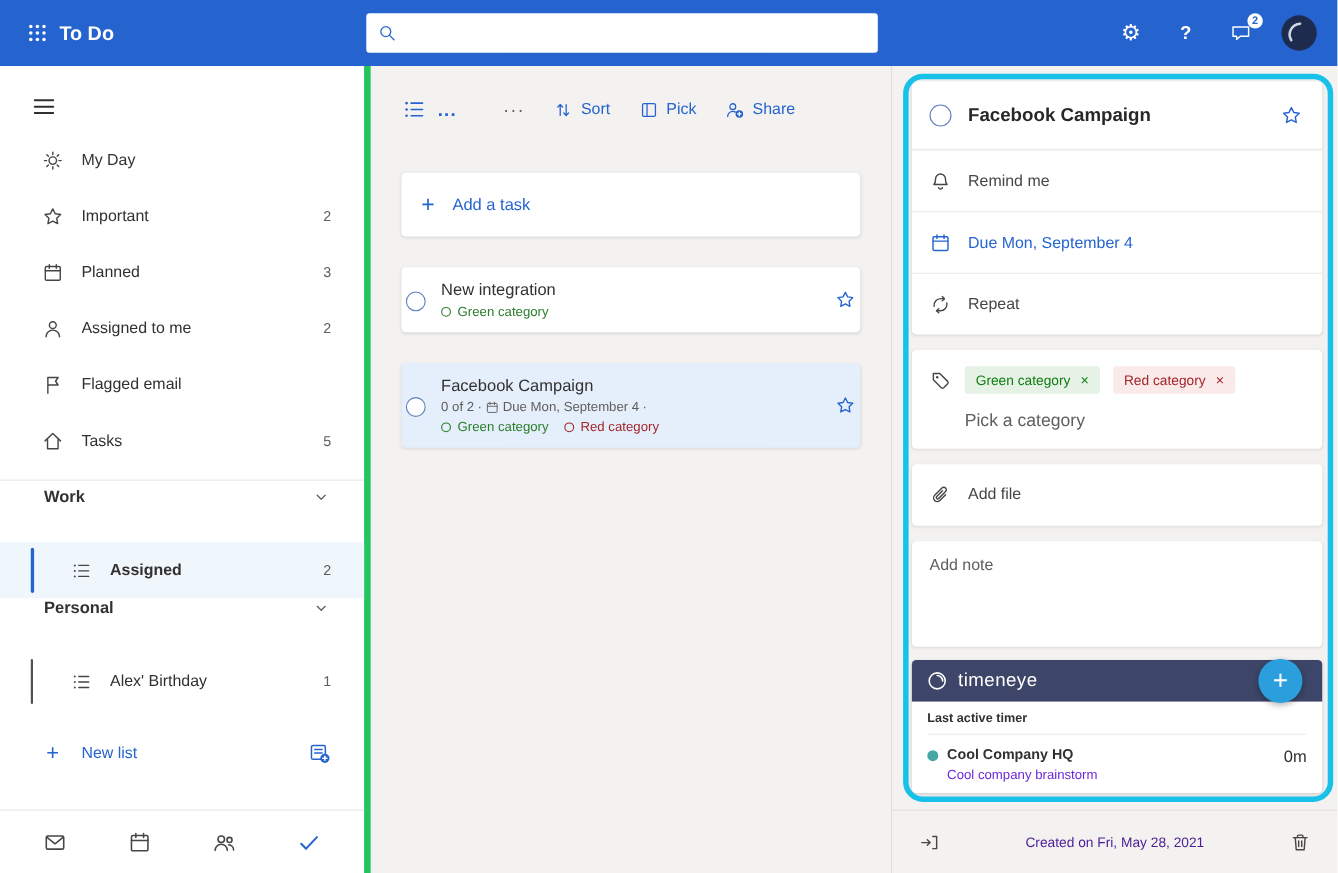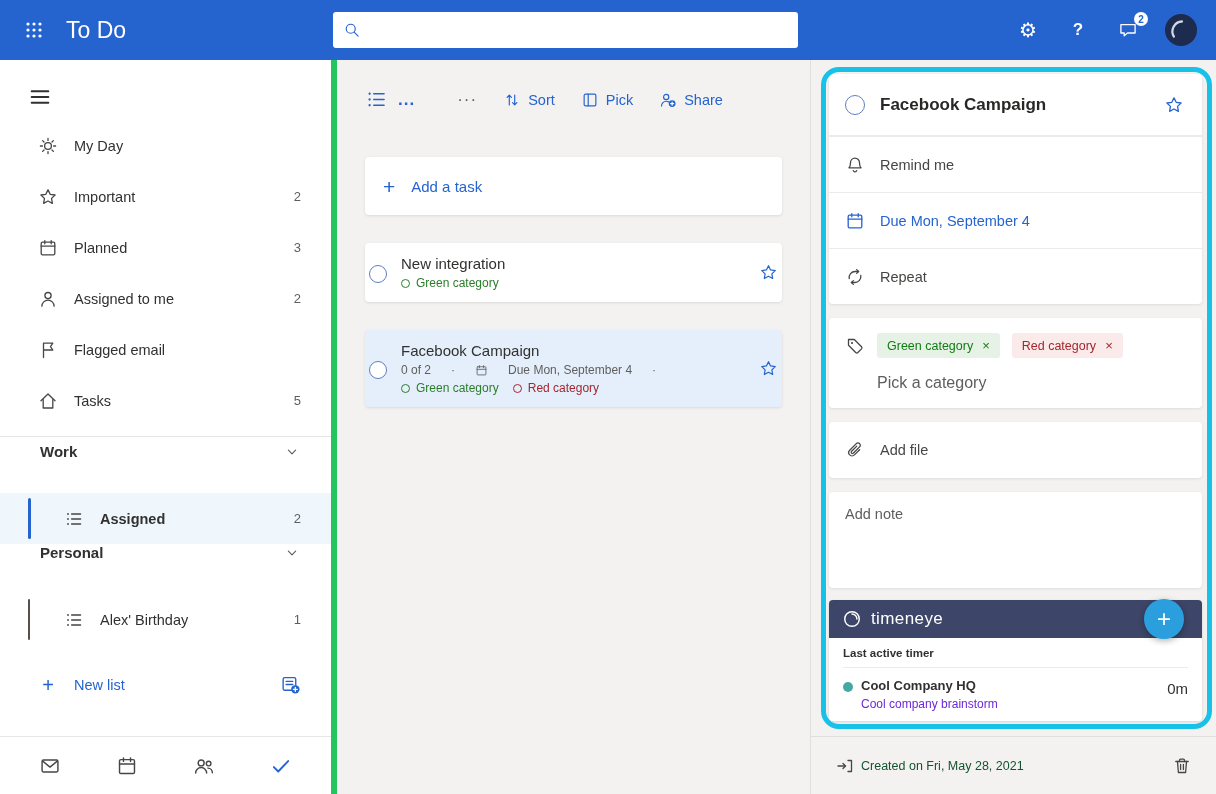--- a/index.html
+++ b/index.html
@@ -6,21 +6,21 @@
   html,body{width:1216px;height:794px}
   body{font-family:"Liberation Sans",sans-serif;color:#323130;background:#fff;overflow:hidden}
   .app{position:relative;width:1216px;height:794px;display:flex;flex-direction:column}
   svg{display:block}
   .i{width:20px;height:20px;flex:none}
   .stroked{fill:none;stroke:currentColor;stroke-width:1.3;stroke-linecap:round;stroke-linejoin:round}
 
   
   .topbar{height:60px;background:#2564cf;display:flex;align-items:center;padding:0 14px;flex:0 0 auto;position:relative;color:#fff}
   .tb-btn{background:none;border:none;color:#fff;cursor:pointer;width:40px;height:40px;display:flex;align-items:center;justify-content:center}
-  .tb-title{font-size:23px;font-weight:400;margin-left:12px}
+  .tb-title{font-size:18px;font-weight:700;}
   .searchbox{position:absolute;left:333px;top:12px;width:465px;height:36px;background:#fff;border-radius:3px;display:flex;align-items:center;padding:0 10px;gap:8px}
   .searchbox .i{color:#2564cf;width:18px;height:18px}
   .search-input{border:none;outline:none;flex:1;font-size:14px;font-family:inherit;color:#323130;background:transparent}
   .tb-right{margin-left:auto;display:flex;align-items:center;gap:10px;padding-right:4px}
   .tb-right .tb-btn{font-size:19px}
   .glyph{font-size:20px;line-height:1}
   .help-glyph{font-size:17px;font-weight:600}
   .fb-wrap{position:relative}
   .badge{position:absolute;top:2px;right:0;background:#fff;color:#2564cf;font-size:10px;font-weight:700;min-width:14px;height:14px;border-radius:8px;display:flex;align-items:center;justify-content:center;padding:0 3px}
   .avatar{width:34px;height:34px;border-radius:50%;overflow:hidden;border:none;background:none;cursor:pointer;padding:0;margin-left:6px}
@@ -64,21 +64,21 @@
   .tb-act .i{width:18px;height:18px}
   .card{background:#fff;border-radius:4px;box-shadow:0 1px 3px rgba(0,0,0,.1)}
   .add-card{margin-top:46px;height:58px;display:flex;align-items:center;padding:0 18px;color:#2564cf;font-size:15px;cursor:pointer}
   .add-card .plus{font-size:21px;margin-right:16px;line-height:1}
   .task{margin-top:28px;padding:12px 2px;display:flex;align-items:center;cursor:pointer}
   .task.selected{background:#e4effb}
   .circ{width:18px;height:18px;border:1.6px solid #5f7fc0;border-radius:50%;flex:none;background:#fff}
   .task .circ{margin:3px 14px 0 2px}
   .t-body{flex:1;min-width:0}
   .t-title{font-size:15px;color:#323130}
-  .t-meta{display:flex;align-items:center;gap:20px;font-size:12px;color:#605e5c;margin-top:4px}
+  .t-meta{display:flex;align-items:center;gap:3px;font-size:12px;color:#605e5c;margin-top:4px}
   .t-meta .i{width:13px;height:13px}
   .t-cats{display:flex;align-items:center;gap:6px;font-size:12px;margin-top:4px}
   .cdot{width:9px;height:9px;border:1.4px solid currentColor;border-radius:50%;flex:none}
   .green-t{color:#2b7d2b;display:flex;align-items:center;gap:6px}
   .red-t{color:#a4262c;display:flex;align-items:center;gap:6px;margin-left:8px}
   .star-btn{background:none;border:none;cursor:pointer;color:#2564cf;margin-left:10px;align-self:center;padding:2px}
   .star-btn .i{width:19px;height:19px}
 
   
   .d-block{background:#fff;border-radius:4px;box-shadow:0 1px 3px rgba(0,0,0,.09)}
@@ -108,21 +108,21 @@
   .tn-body{background:#fff;padding:9px 14px 10px;border-radius:0 0 4px 4px}
   .tn-label{font-size:11.5px;font-weight:700;color:#323130;padding-bottom:8px;border-bottom:1px solid #edebe9}
   .tn-timer{display:flex;align-items:flex-start;padding-top:10px;gap:8px}
   .tn-dot{width:10px;height:10px;border-radius:50%;background:#45a8a3;margin-top:4px;flex:none}
   .tn-text{flex:1;min-width:0}
   .tn-name{font-size:13px;font-weight:700;color:#323130}
   .tn-sub{font-size:12px;color:#6d28d9;margin-top:4px}
   .tn-val{font-size:15px;color:#323130;margin-top:2px}
   .d-footer{position:absolute;left:0;right:0;bottom:0;height:58px;border-top:1px solid #e1dfdd;background:#f3f2f1;display:flex;align-items:center;padding:0 18px;z-index:5}
   .d-footer .tb-btn{color:#484644;width:32px;height:32px}
-  .created{flex:1;text-align:left;font-size:12.5px;color:#14532d}
+  .created{flex:1;text-align:center;font-size:12.5px;color:#4c1d95}
 
   .highlight-ring{position:absolute;left:821px;top:67px;width:391px;height:662px;border:5px solid #18c1e8;border-radius:18px;pointer-events:none;z-index:20}
 </style>
 </head>
 <body>
 
 <div class="app">
 
   <header class="topbar">
     <button class="tb-btn">

